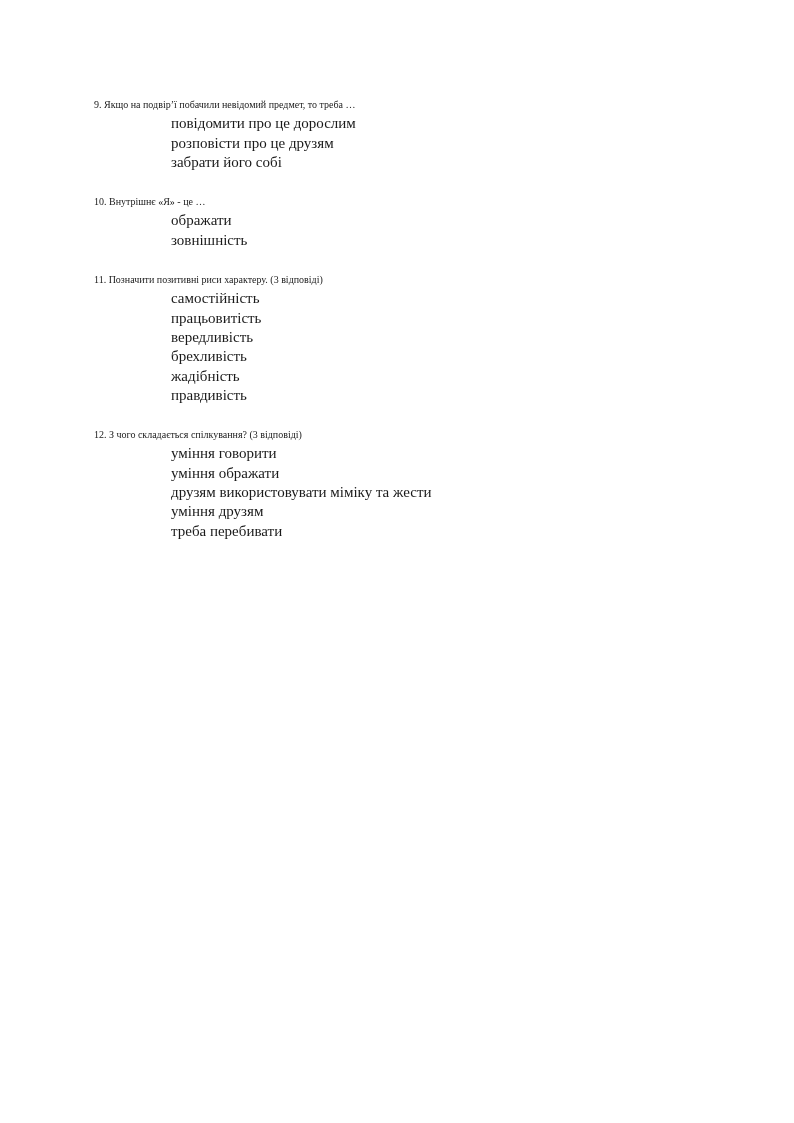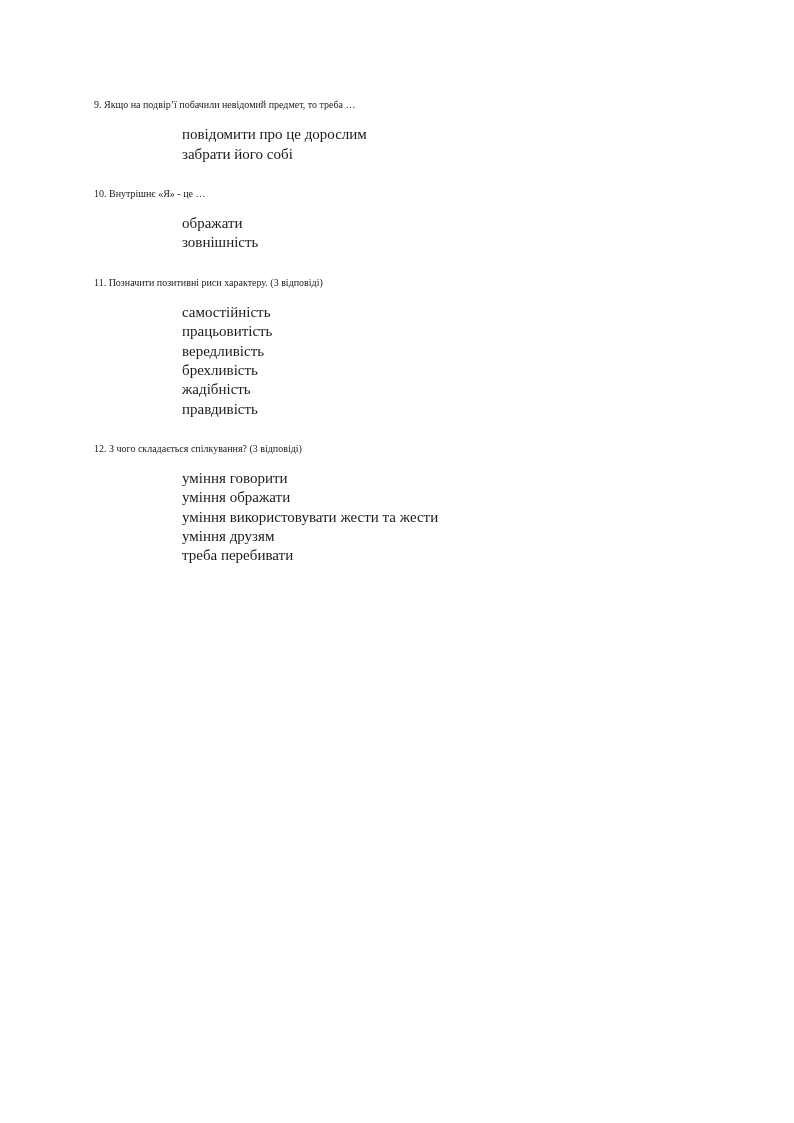--- a/index.html
+++ b/index.html
@@ -25,39 +25,40 @@
       margin: 0 0 20px 0;
     }
     .question-text {
       font-size: 10px;
       line-height: 19.3px;
       height: 19.3px;
       white-space: nowrap;
     }
     .options {
       list-style: none;
-      margin: 11px;
+      margin: 0;
       padding: 0 0 0 77px;
     }
     .option {
       font-size: 15px;
       line-height: 19.3px;
       height: 19.3px;
       white-space: nowrap;
     }
   </style>
 </head>
 <body>
 
 <div class="page">
 
   <div class="question-block">
     <div class="question-text">9. Якщо на подвір’ї побачили невідомий предмет, то треба …</div>
     <ul class="options">
       <li class="option">повідомити про це дорослим</li>
+      <li class="option">розповісти про це друзям</li>
       <li class="option">забрати його собі</li>
     </ul>
   </div>
 
   <div class="question-block">
     <div class="question-text">10. Внутрішнє «Я» - це …</div>
     <ul class="options">
       <li class="option">ображати</li>
       <li class="option">зовнішність</li>
     </ul>
@@ -73,19 +74,19 @@
       <li class="option">жадібність</li>
       <li class="option">правдивість</li>
     </ul>
   </div>
 
   <div class="question-block">
     <div class="question-text">12. З чого складається спілкування? (3 відповіді)</div>
     <ul class="options">
       <li class="option">уміння говорити</li>
       <li class="option">уміння ображати</li>
-      <li class="option">уміння використовувати жести та жести</li>
+      <li class="option">друзям використовувати міміку та жести</li>
       <li class="option">уміння друзям</li>
       <li class="option">треба перебивати</li>
     </ul>
   </div>
 
 </div>
 
 </body></html>

